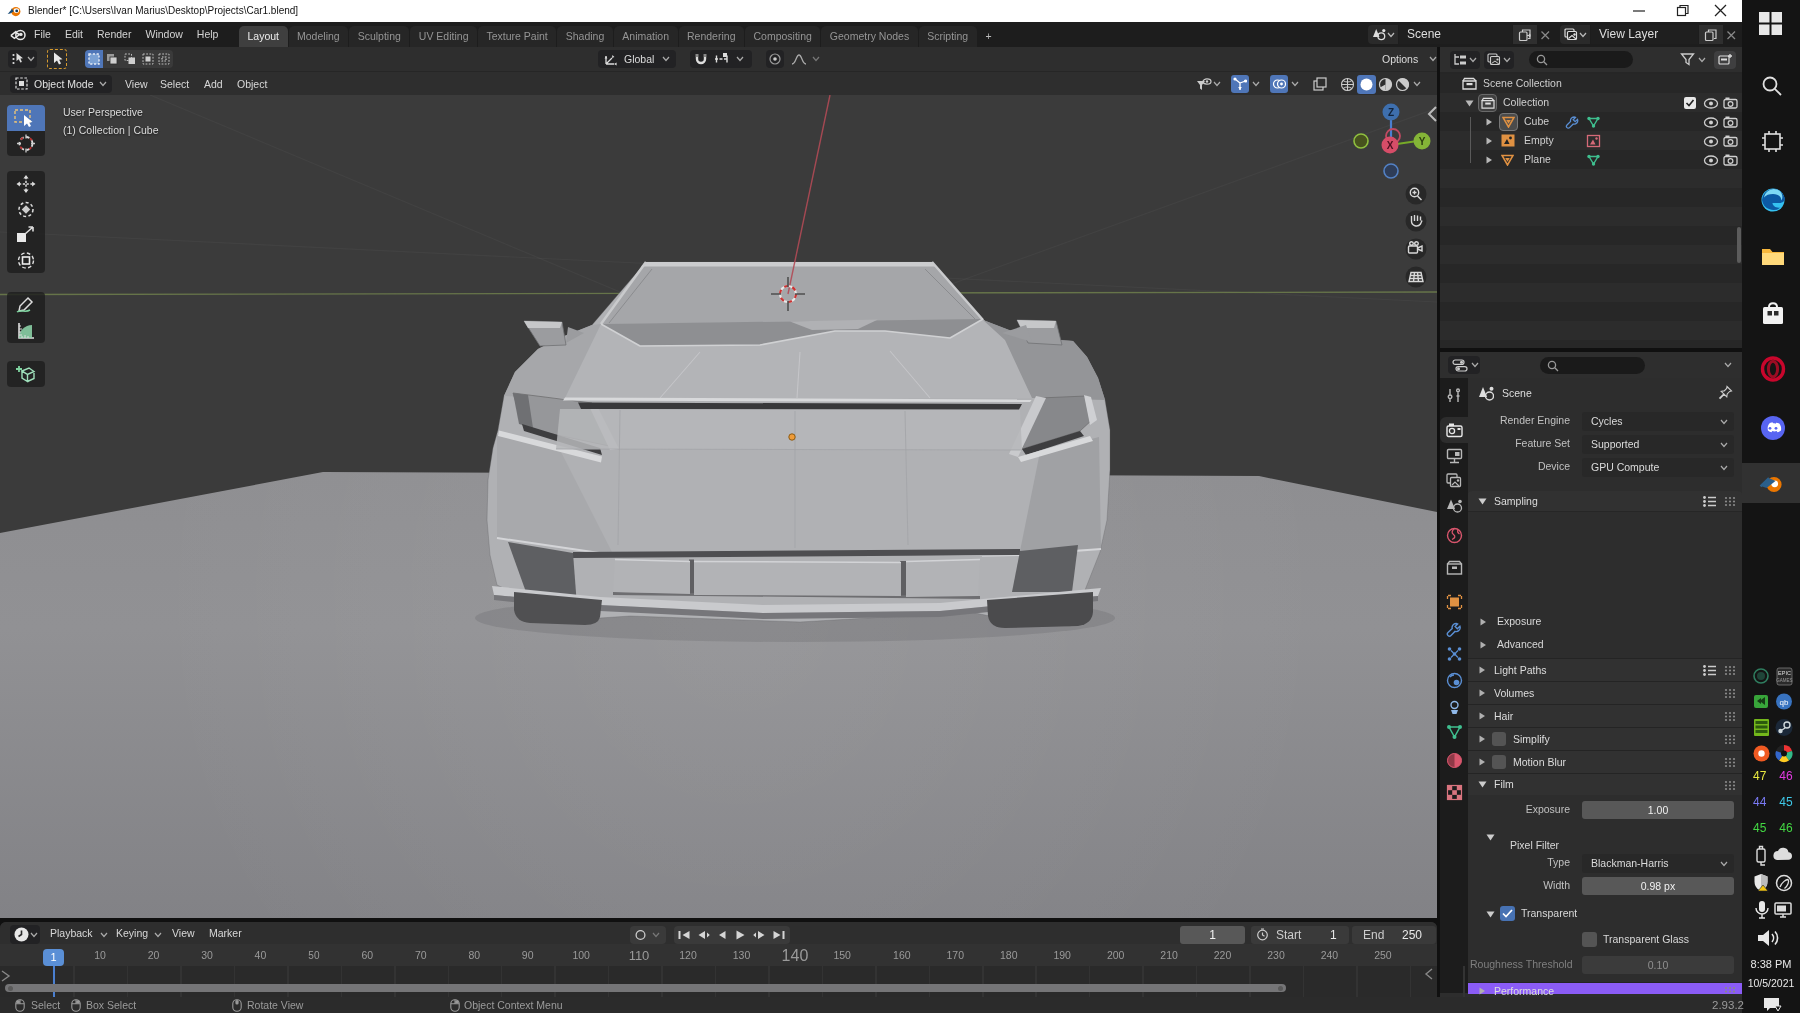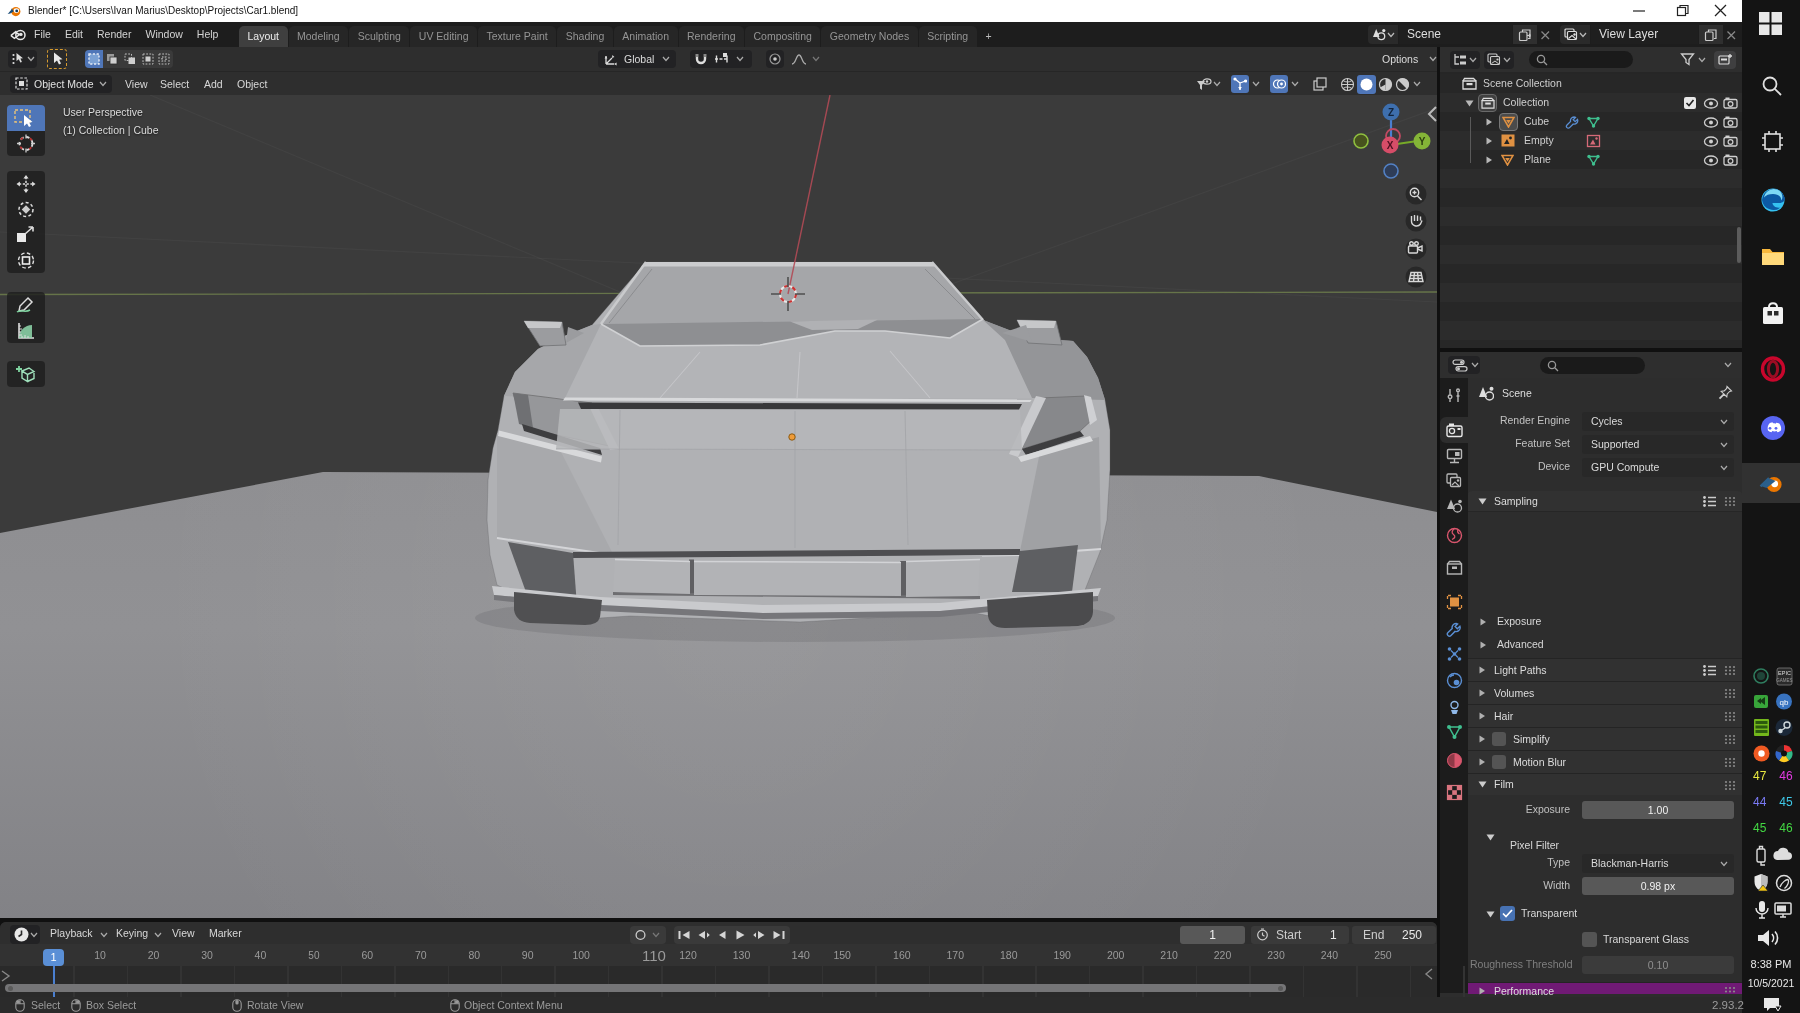--- a/index.html
+++ b/index.html
@@ -1054,21 +1054,21 @@
     <svg class="abs" style="left:62px;top:115px" width="11" height="9">
         <path d="M1 4.5 L4 7.5 L10 1" stroke="#fff" stroke-width="1.7" fill="none"></path>
       </svg>
     <span class="abs" style="left:81px;top:112px;line-height:15px;color:#d8d8d8;">Transparent</span>
     <div class="abs" style="left:142px;top:138px;width:15px;height:15px;background:#545454;border-radius:3px;"></div>
     <span class="abs" style="left:163px;top:138px;line-height:15px;color:#d8d8d8;">Transparent Glass</span>
     <span class="abs" style="left:30px;top:164px;width:100px;text-align:right;color:#7f7f7f;white-space:nowrap;">Roughness Threshold</span>
     <div class="abs" style="left:142px;top:162px;width:152px;height:18px;background:#3b3b3b;border-radius:3px;color:#8f8f8f;text-align:center;line-height:18px;">0.10</div>
   </div>
 
-  <div class="abs" style="left:28px;top:630px;width:274px;height:11px;background:#701a75;border-top:1px solid #242424;text-align:right;">
+  <div class="abs" style="left:28px;top:630px;width:274px;height:11px;background:#8b5cf6;border-top:1px solid #242424;text-align:right;">
     <svg class="abs" style="left:11px;top:4px" width="7" height="8">
         <path d="M0.5 0.5 v7 L6 4z" fill="#b0b0b0"></path>
       </svg>
     <span class="abs" style="left:26px;top:2px;line-height:12px;color:#dddddd;">Performance</span>
     <svg class="abs" style="left:256px;top:3px" width="14" height="11" viewBox="0 0 14 11">
         <g fill="#8a8a8a">
           <circle cx="2" cy="2" r="1.1"></circle>
           <circle cx="6" cy="2" r="1.1"></circle>
           <circle cx="10" cy="2" r="1.1"></circle>
           <circle cx="2" cy="5.5" r="1.1"></circle>
@@ -1139,24 +1139,24 @@
       <span style="position:absolute;left:85.10499999999999px;top:0;width:30px;text-align:center;color:#9a9a9a;font-size:10.5px;line-height:23px;">10</span>
       <span style="position:absolute;left:138.555px;top:0;width:30px;text-align:center;color:#9a9a9a;font-size:10.5px;line-height:23px;">20</span>
       <span style="position:absolute;left:192.005px;top:0;width:30px;text-align:center;color:#9a9a9a;font-size:10.5px;line-height:23px;">30</span>
       <span style="position:absolute;left:245.45499999999998px;top:0;width:30px;text-align:center;color:#9a9a9a;font-size:10.5px;line-height:23px;">40</span>
       <span style="position:absolute;left:298.905px;top:0;width:30px;text-align:center;color:#9a9a9a;font-size:10px;line-height:23px;">50</span>
       <span style="position:absolute;left:352.35499999999996px;top:0;width:30px;text-align:center;color:#9a9a9a;font-size:10.5px;line-height:23px;">60</span>
       <span style="position:absolute;left:405.805px;top:0;width:30px;text-align:center;color:#9a9a9a;font-size:10.5px;line-height:23px;">70</span>
       <span style="position:absolute;left:459.255px;top:0;width:30px;text-align:center;color:#9a9a9a;font-size:10.5px;line-height:23px;">80</span>
       <span style="position:absolute;left:512.7049999999999px;top:0;width:30px;text-align:center;color:#9a9a9a;font-size:10.5px;line-height:23px;">90</span>
       <span style="position:absolute;left:566.155px;top:0;width:30px;text-align:center;color:#9a9a9a;font-size:10.5px;line-height:23px;">100</span>
-      <span style="position:absolute;left:639px;top:0;width:30px;text-align:center;color:#9a9a9a;font-size:15px;line-height:23px;">110</span>
+      <span style="position:absolute;left:624px;top:0;width:30px;text-align:center;color:#9a9a9a;font-size:13px;line-height:23px;">110</span>
       <span style="position:absolute;left:673.055px;top:0;width:30px;text-align:center;color:#9a9a9a;font-size:10.5px;line-height:23px;">120</span>
       <span style="position:absolute;left:726.505px;top:0;width:30px;text-align:center;color:#9a9a9a;font-size:10.5px;line-height:23px;">130</span>
-      <span style="position:absolute;left:779.9549999999999px;top:0;width:30px;text-align:right;color:#9a9a9a;font-size:11px;line-height:23px;">140</span>
+      <span style="position:absolute;left:779.9549999999999px;top:0;width:30px;text-align:center;color:#9a9a9a;font-size:16px;line-height:23px;">140</span>
       <span style="position:absolute;left:833.405px;top:0;width:30px;color:#9a9a9a;font-size:10.5px;line-height:23px;">150</span>
       <span style="position:absolute;left:886.8549999999999px;top:0;width:30px;text-align:center;color:#9a9a9a;font-size:10.5px;line-height:23px;">160</span>
       <span style="position:absolute;left:940.305px;top:0;width:30px;text-align:center;color:#9a9a9a;font-size:10.5px;line-height:23px;">170</span>
       <span style="position:absolute;left:993.755px;top:0;width:30px;text-align:center;color:#9a9a9a;font-size:10.5px;line-height:23px;">180</span>
       <span style="position:absolute;left:1047.205px;top:0;width:30px;text-align:center;color:#9a9a9a;font-size:10.5px;line-height:23px;">190</span>
       <span style="position:absolute;left:1100.655px;top:0;width:30px;text-align:center;color:#9a9a9a;font-size:10.5px;line-height:23px;">200</span>
       <span style="position:absolute;left:1154.105px;top:0;width:30px;text-align:center;color:#9a9a9a;font-size:10.5px;line-height:23px;">210</span>
       <span style="position:absolute;left:1207.5549999999998px;top:0;width:30px;text-align:center;color:#9a9a9a;font-size:10.5px;line-height:23px;">220</span>
       <span style="position:absolute;left:1261.0049999999999px;top:0;width:30px;text-align:center;color:#9a9a9a;font-size:10.5px;line-height:23px;">230</span>
       <span style="position:absolute;left:1314.455px;top:0;width:30px;text-align:center;color:#9a9a9a;font-size:10.5px;line-height:23px;">240</span>

